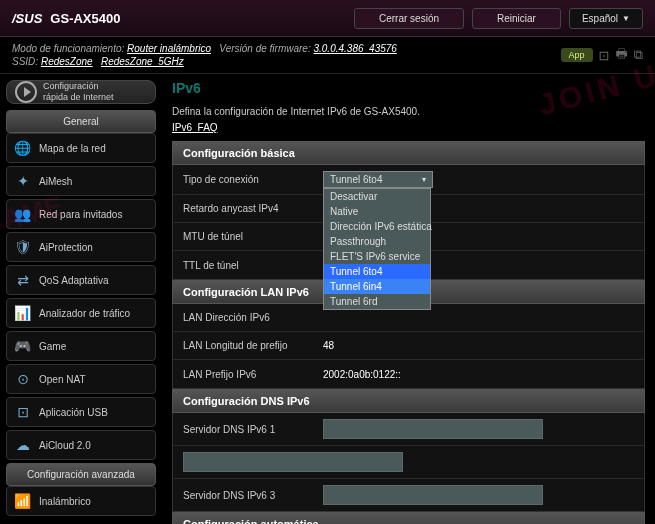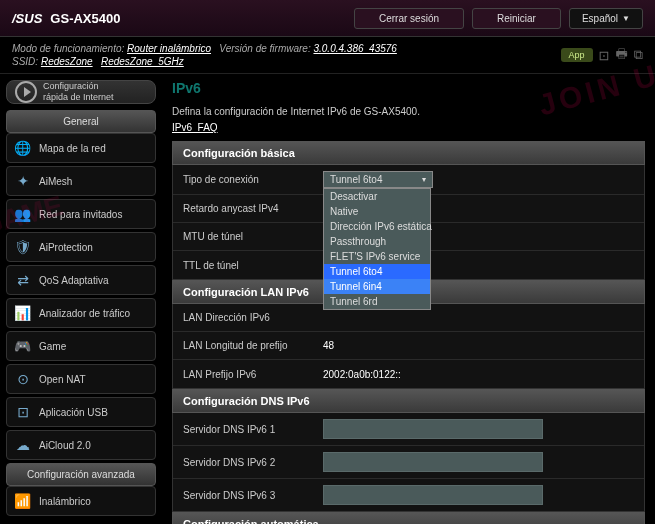--- a/index.html
+++ b/index.html
@@ -210,21 +210,20 @@
       </div>
     </div>
 
     <div class="panel-h">Configuración DNS IPv6</div>
     <div class="panel-body">
       <div class="row">
         <div class="lbl">Servidor DNS IPv6 1</div>
         <div class="val"><input class="inp" style=""></div>
       </div>
       <div class="row">
-        <div class="lbl">Servidor DNS IPv6 2</div>
         <div class="val"><input class="inp" style=""></div>
       </div>
       <div class="row">
         <div class="lbl">Servidor DNS IPv6 3</div>
         <div class="val"><input class="inp" style=""></div>
       </div>
     </div>
 
     <div class="panel-h">Configuración automática</div>
     

